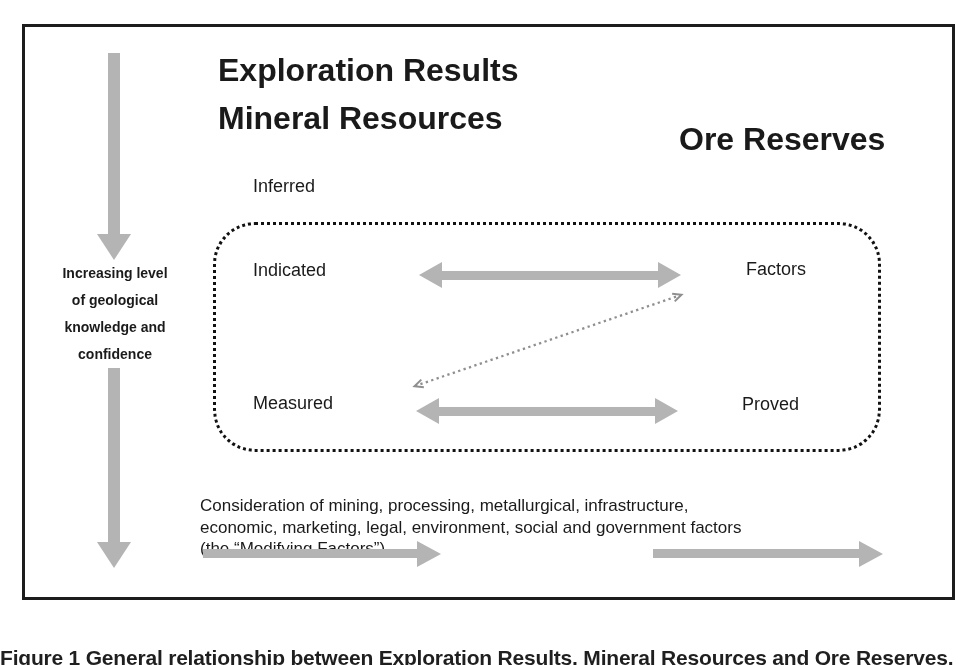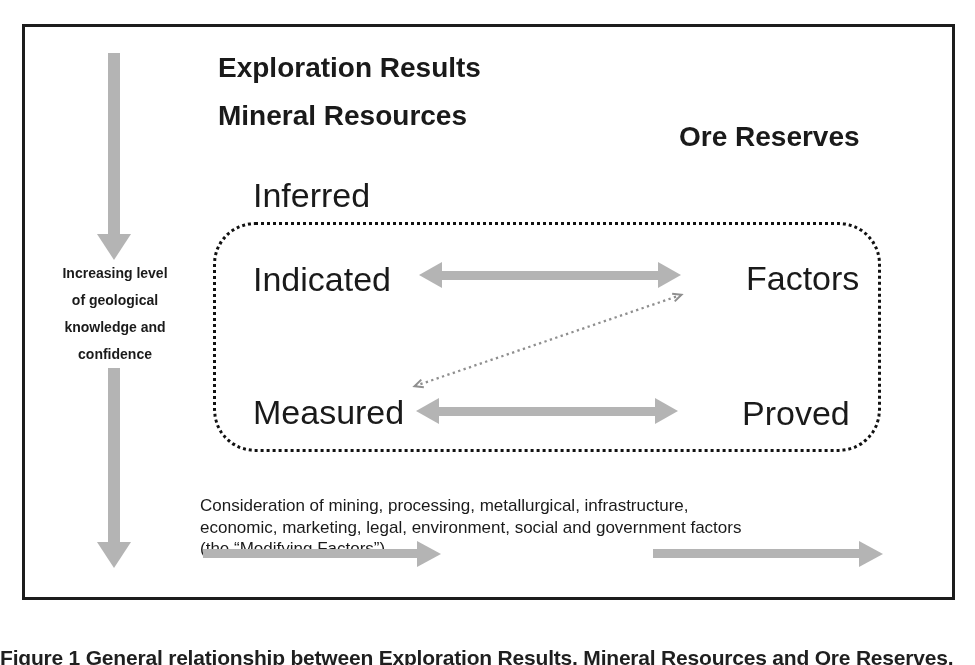--- a/index.html
+++ b/index.html
@@ -21,25 +21,25 @@
     overflow:hidden;
   }
   .outer-box{
     position:absolute;
     left:22px;top:24px;width:933px;height:576px;
     border:3px solid var(--line-black);
     background:#ffffff;
   }
   .abs{position:absolute;}
   .heading{
-    font-size:28px;font-weight:bold;line-height:1.1;
+    font-size:32px;font-weight:bold;line-height:1.1;
     white-space:nowrap;color:var(--text-black);
   }
   .cat-label{
-    font-size:34px;font-weight:400;line-height:1.1;
+    font-size:18px;font-weight:400;line-height:1.1;
     white-space:nowrap;color:var(--text-black);
   }
   .axis-label{
     left:24px;top:260px;width:182px;
     font-size:14px;line-height:27px;
     text-align:center;white-space:pre-line;
     color:var(--text-black);
     font-weight:bold;
   }
   .mod-note{

